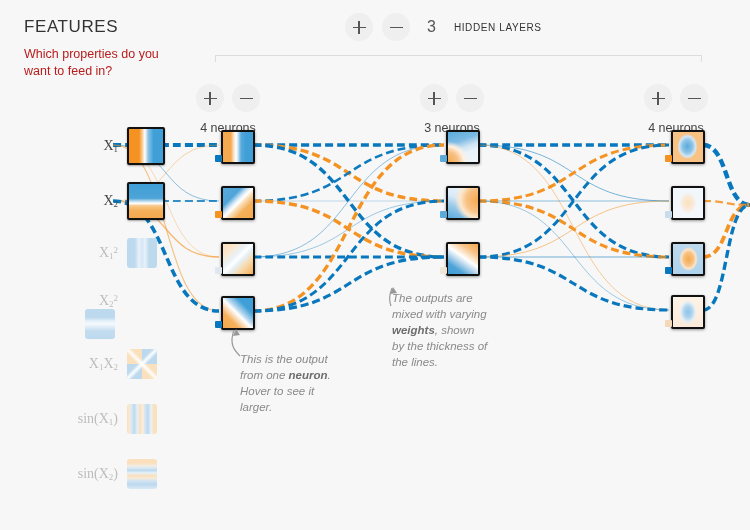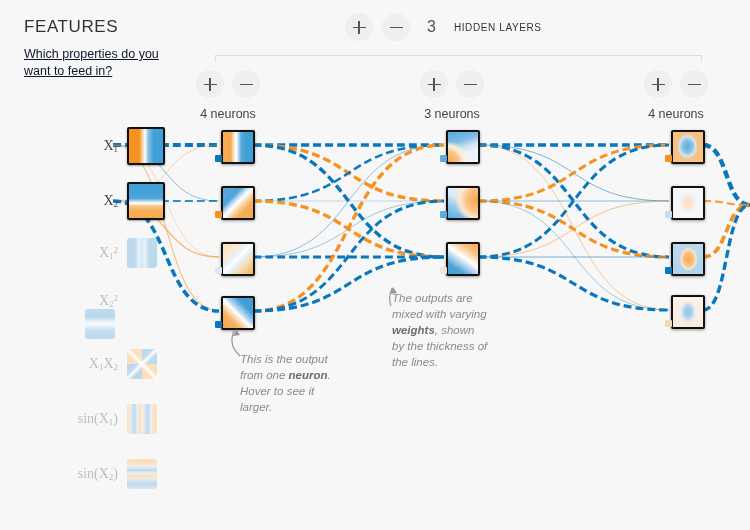--- a/index.html
+++ b/index.html
@@ -13,21 +13,21 @@
   }
   #root{position:absolute;left:0;top:0;width:688px;height:530px;}
 
   
   .features-title{
     position:absolute;left:24px;top:17px;
     font-size:17px;letter-spacing:.6px;color:#333;font-weight:400;
   }
   .features-sub{
     position:absolute;left:24px;top:46px;width:150px;
-    font-size:12.5px;line-height:17px;color:#0f172a;text-decoration:underline;
+    font-size:12.5px;line-height:17px;color:#b91c1c;
   }
   .hl-controls{
     position:absolute;left:345px;top:13px;
     display:flex;align-items:center;gap:9px;
   }
   .hl-num{font-size:16px;color:#555;margin-left:8px;}
   .hl-label{font-size:10px;letter-spacing:.6px;color:#333;margin-left:9px;}
 
   .rbtn{
     width:28px;height:28px;border-radius:50%;
@@ -39,21 +39,21 @@
   .rbtn .gl::before{content:"";position:absolute;left:0;top:6px;width:13px;height:1.6px;background:#555;}
   .rbtn.plus .gl::after{content:"";position:absolute;left:5.7px;top:0.3px;width:1.6px;height:13px;background:#555;}
 
   
   .bracket{
     position:absolute;left:215px;top:55px;width:485px;height:6px;
     border-top:1px solid #ddd;border-left:1px solid #ddd;border-right:1px solid #ddd;
   }
 
   
-  .layer-ctrl{position:absolute;top:70px;display:flex;flex-direction:column;align-items:center;}
+  .layer-ctrl{position:absolute;top:84px;display:flex;flex-direction:column;align-items:center;}
   .layer-ctrl .row{display:flex;gap:8px;}
   .layer-ctrl .cnt{margin-top:9px;font-size:12.5px;color:#444;white-space:nowrap;}
 
   
   .feat{position:absolute;display:flex;align-items:center;margin-left:48px;}
   .feat .lbl{
     width:46px;text-align:right;margin-right:9px;
     font-size:14px;color:#bdbdbd;font-family:"Liberation Serif",serif;
   }
   .feat.active .lbl{color:#444;}

